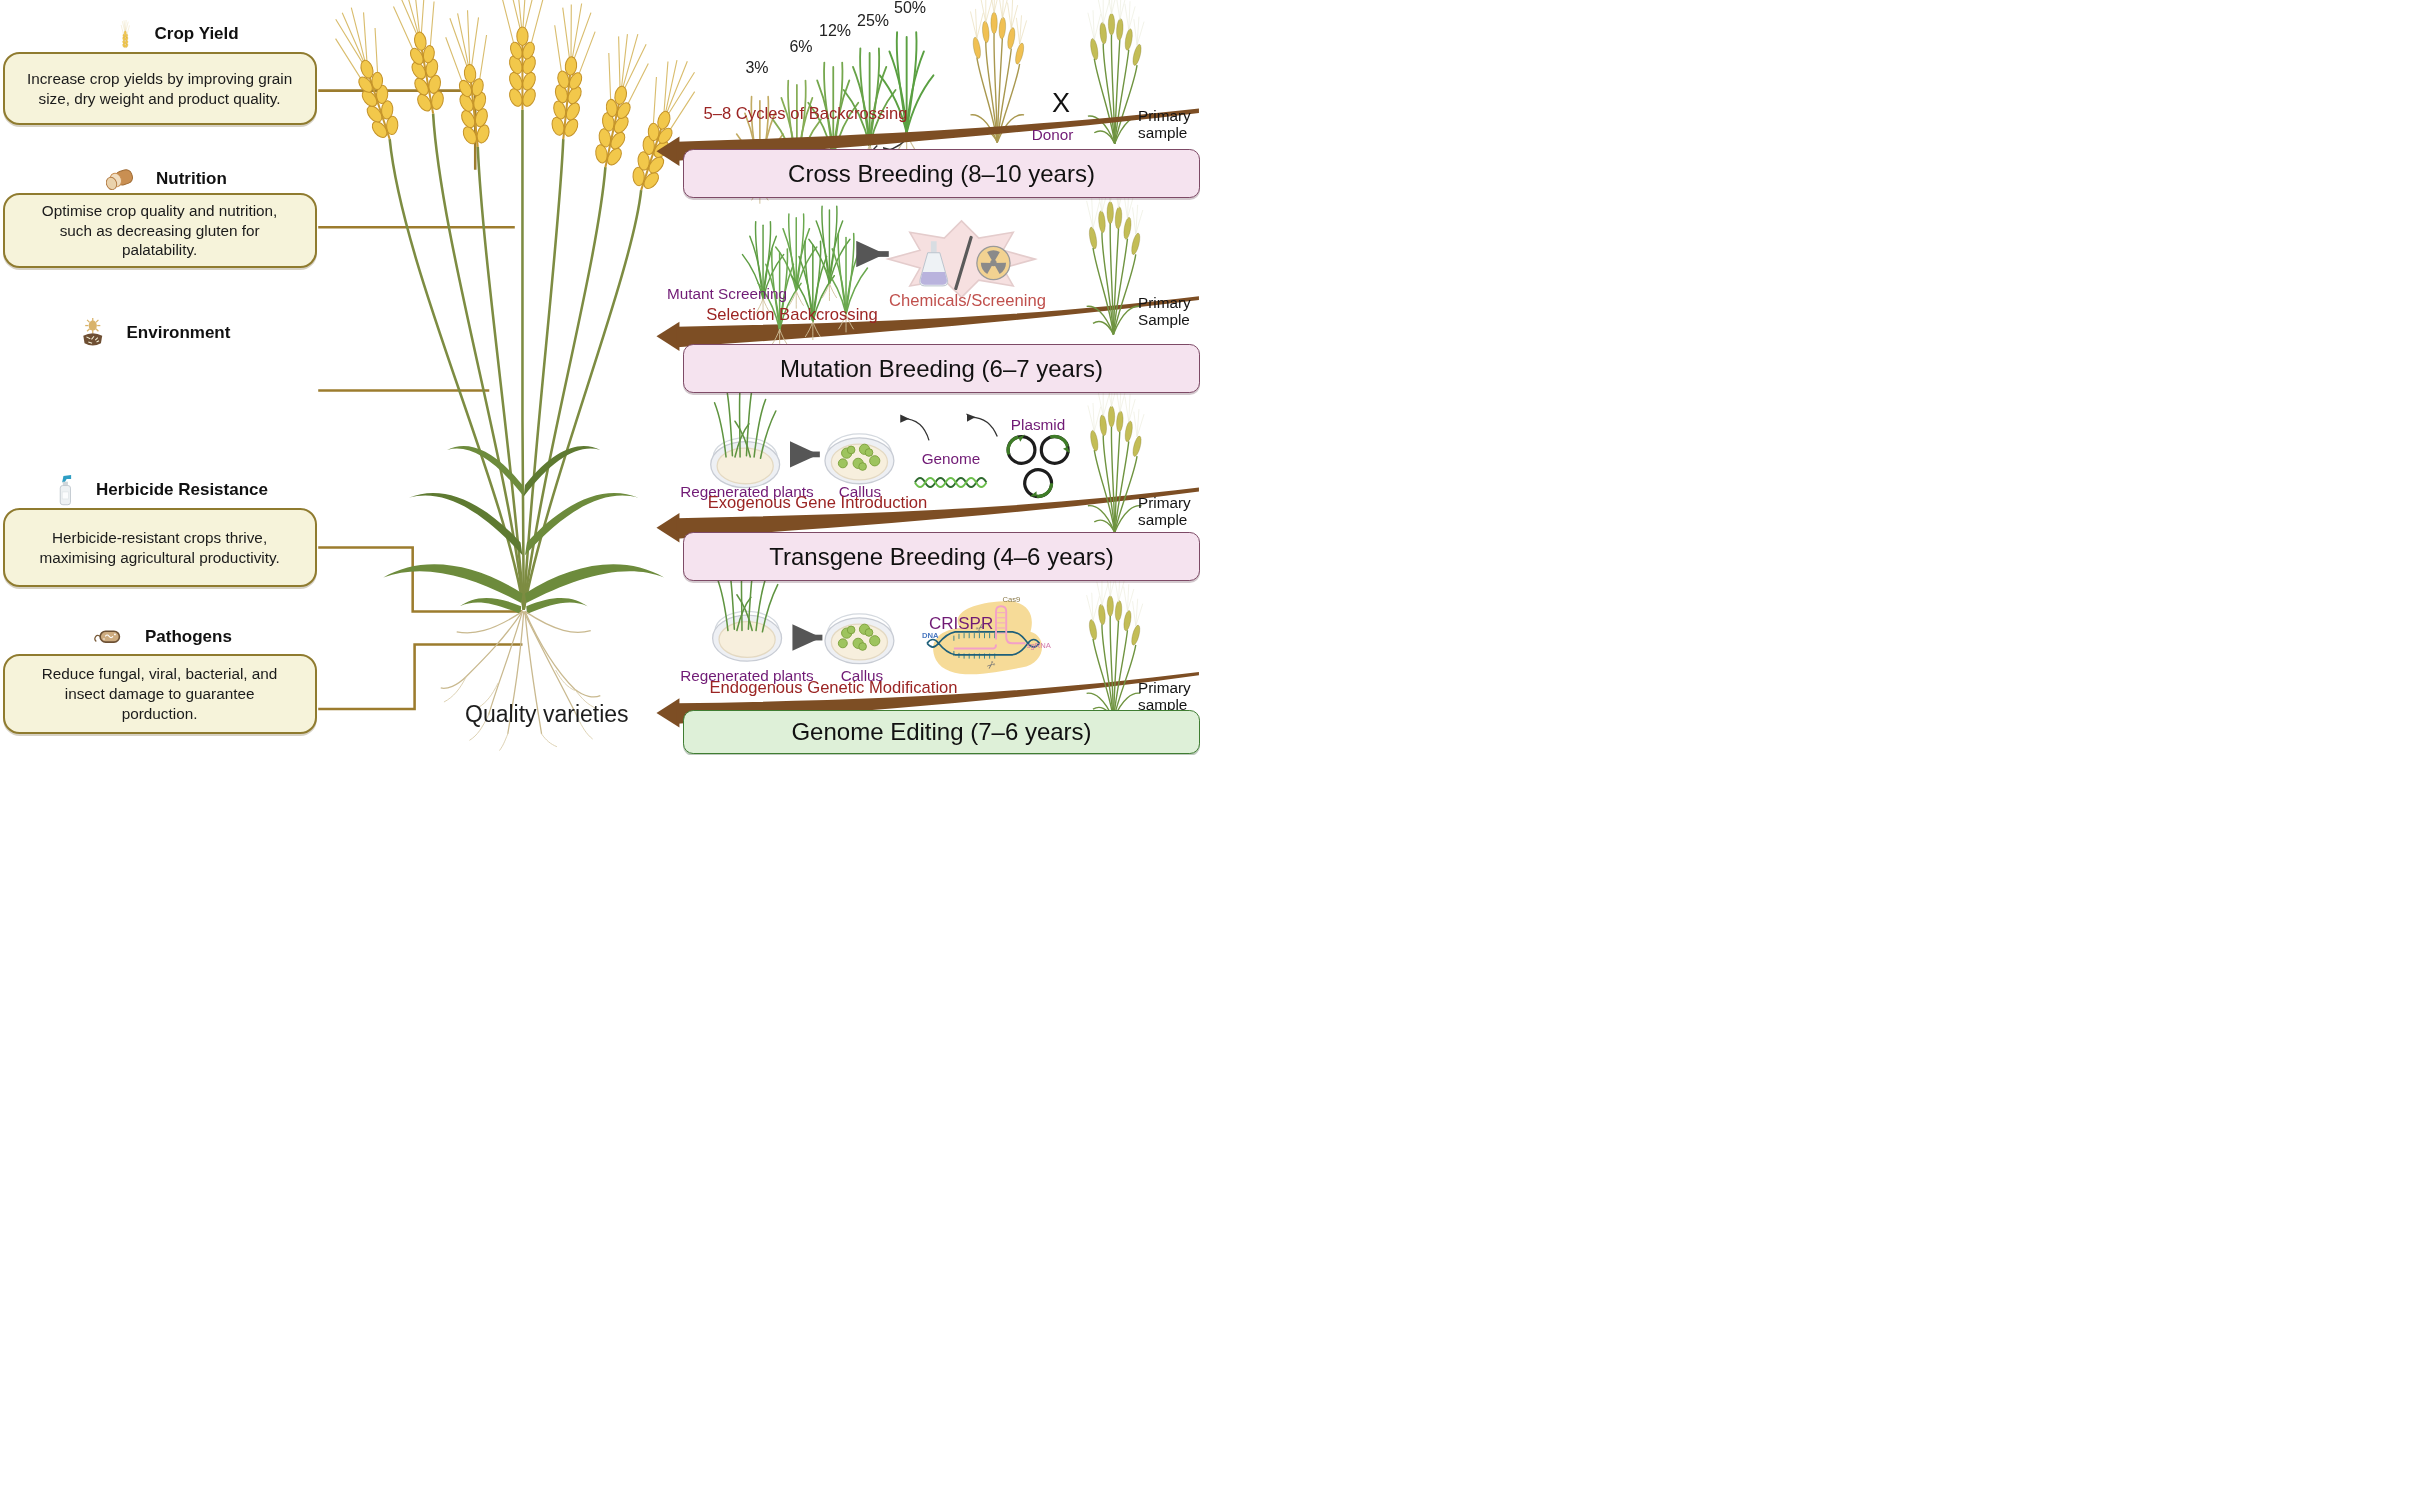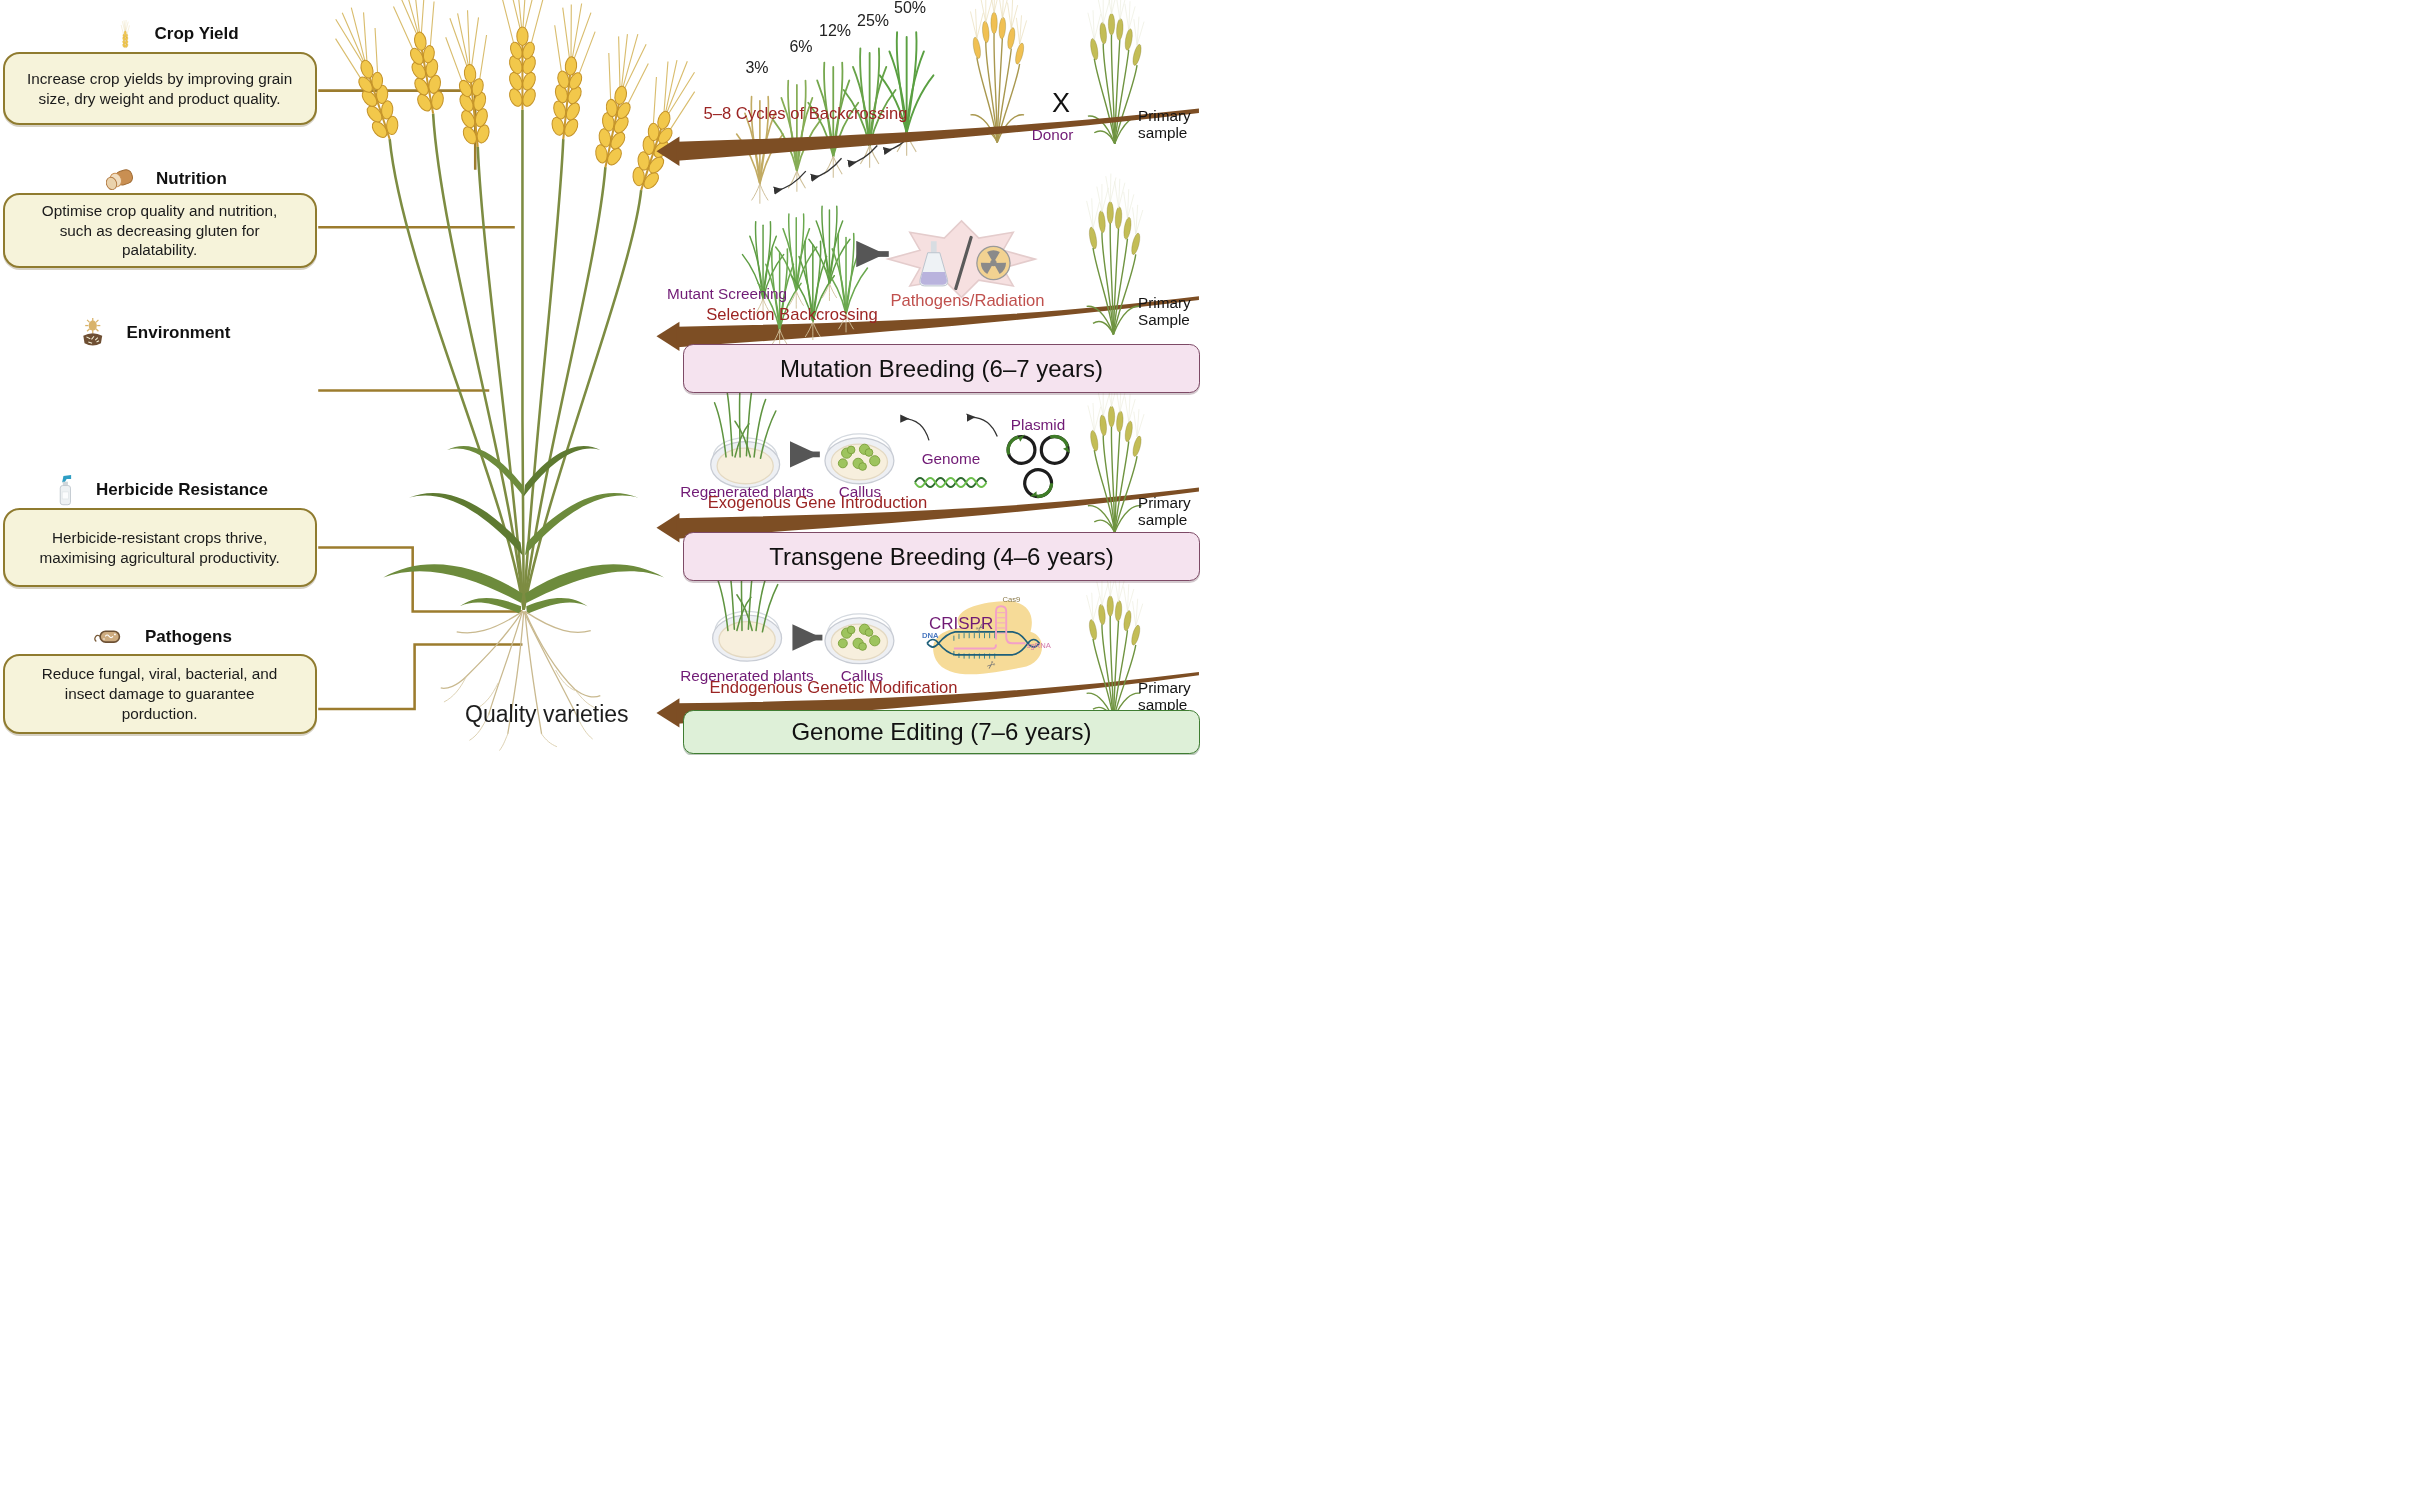--- a/index.html
+++ b/index.html
@@ -381,23 +381,24 @@
   <span class="pct" style="left:782px;top:38px">6%</span>
   <span class="pct" style="left:816px;top:22px">12%</span>
   <span class="pct" style="left:854px;top:12px">25%</span>
   <span class="pct" style="left:891px;top:-1.3px">50%</span>
   <div class="redlbl" style="left:678px;top:104px;width:255px">5–8 Cycles of Backcrossing</div>
   <div class="xmark" style="left:1052px;top:88px">X</div>
   <div class="lbl" style="left:1027px;top:126px;width:51px">Donor</div>
   <div class="lbl2" style="left:1138px;top:107px">
     <span>Primary</span><br><span>sample</span>
   </div>
+  <div class="banner" style="top:149px">Cross Breeding (8–10 years)</div>
 
   <div class="lbl" style="left:663px;top:285px;width:128px">Mutant Screening</div>
-  <div class="lbl mutagen" style="left:840px;top:291px;width:255px;font-size:16.6px">Pathogens/Radiation</div>
+  <div class="lbl mutagen" style="left:840px;top:291px;width:255px;font-size:16.6px">Chemicals/Screening</div>
   <div class="lbl2" style="left:1138px;top:294px">
     <span>Primary</span><br><span>Sample</span>
   </div>
   <div class="redlbl" style="left:690px;top:305px;width:204px">Selection Backcrossing</div>
   <div class="banner" style="top:344px">Mutation Breeding (6–7 years)</div>
 
   <div class="lbl" style="left:677px;top:483px;width:140px">Regenerated plants</div>
   <div class="lbl" style="left:828px;top:483px;width:64px">Callus</div>
   <div class="lbl" style="left:919px;top:450px;width:64px">Genome</div>
   <div class="lbl" style="left:1006px;top:416px;width:64px">Plasmid</div>

